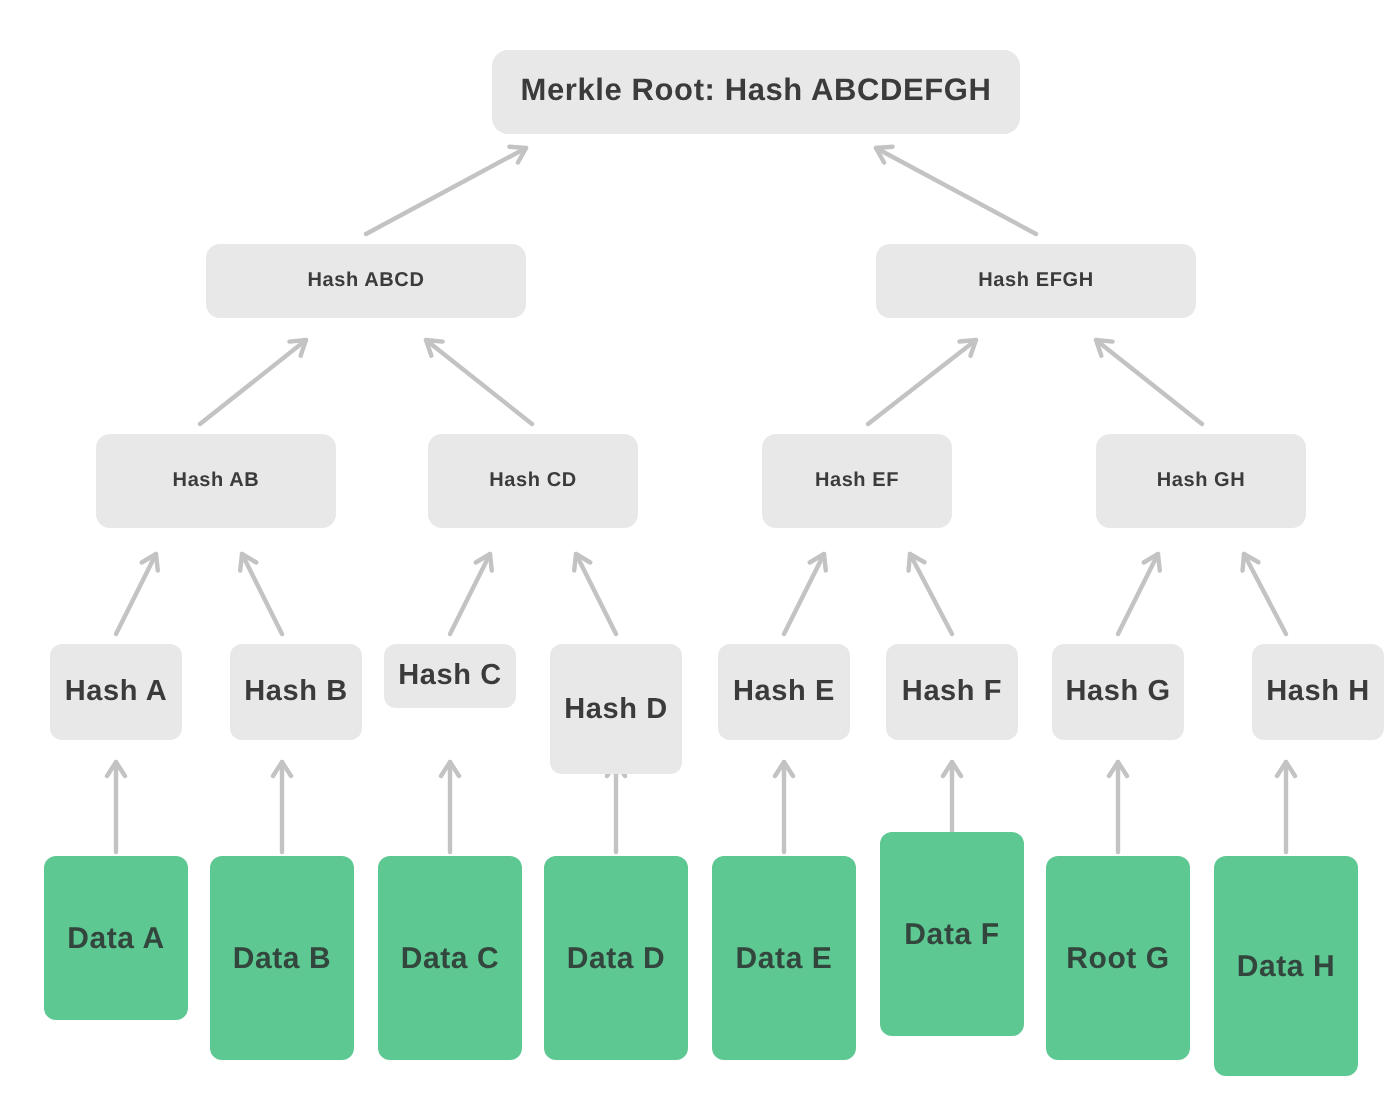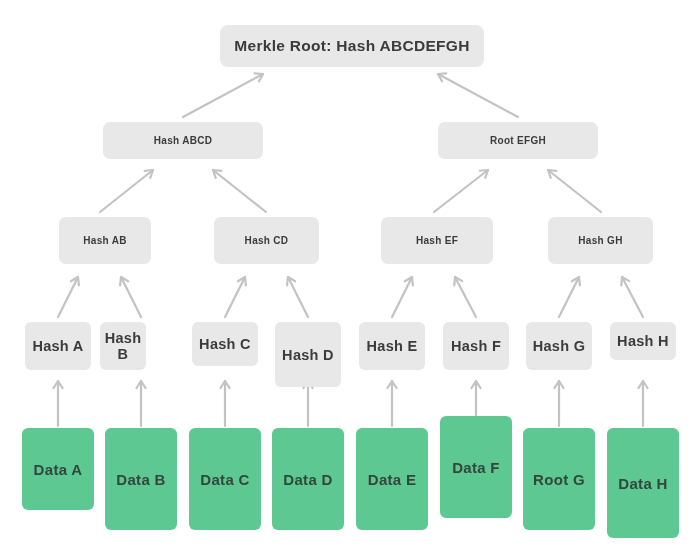--- a/index.html
+++ b/index.html
@@ -28,21 +28,21 @@
     letter-spacing:.3px;
     text-align:center;
     box-sizing:border-box;
   }
   .hash{
     background:var(--hash-box);
     color:var(--hash-text);
     border-radius:7px;
     font-size:10px;
   }
-  .root{font-size:15.5px;border-radius:8px;}
+  .root{font-size:15.5px;border-radius:8px;margin-left:26px;}
   .leafhash{font-size:14.5px;border-radius:6px;text-align:center;}
   .data{
     background:var(--data-box);
     color:var(--data-text);
     border-radius:6px;
     font-size:15px;
   }
 </style>
 </head>
 <body>
@@ -79,35 +79,35 @@
     <line class="al" marker-end="url(#ah)" x1="434" y1="212" x2="488" y2="170"></line>
     <line class="al" marker-end="url(#ah)" x1="601" y1="212" x2="548" y2="170"></line>
 
     <line class="al" marker-end="url(#ah)" x1="183" y1="117" x2="263" y2="74"></line>
     <line class="al" marker-end="url(#ah)" x1="518" y1="117" x2="438" y2="74"></line>
   </svg>
 
   <div class="box hash root" style="left:220px;top:25px;width:264px;height:42px">Merkle Root: Hash ABCDEFGH</div>
 
   <div class="box hash" style="left:103px;top:122px;width:160px;height:37px">Hash ABCD</div>
-  <div class="box hash" style="left:438px;top:122px;width:160px;height:37px">Root EFGH</div>
+  <div class="box hash" style="left:438px;top:122px;width:160px;height:37px">Hash EFGH</div>
 
-  <div class="box hash" style="left:59px;top:217px;width:92px;height:47px">Hash AB</div>
+  <div class="box hash" style="left:48px;top:217px;width:120px;height:47px">Hash AB</div>
   <div class="box hash" style="left:214px;top:217px;width:105px;height:47px">Hash CD</div>
-  <div class="box hash" style="left:381px;top:217px;width:112px;height:47px">Hash EF</div>
+  <div class="box hash" style="left:381px;top:217px;width:95px;height:47px">Hash EF</div>
   <div class="box hash" style="left:548px;top:217px;width:105px;height:47px">Hash GH</div>
 
   <div class="box hash leafhash" style="left:25px;top:322px;width:66px;height:48px">Hash A</div>
-  <div class="box hash leafhash" style="left:100px;top:322px;width:46px;height:48px">Hash B</div>
-  <div class="box hash leafhash" style="left:192px;top:322px;width:66px;height:44px">Hash C</div>
+  <div class="box hash leafhash" style="left:115px;top:322px;width:66px;height:48px">Hash B</div>
+  <div class="box hash leafhash" style="left:192px;top:322px;width:66px;height:32px">Hash C</div>
   <div class="box hash leafhash" style="left:275px;top:322px;width:66px;height:65px">Hash D</div>
   <div class="box hash leafhash" style="left:359px;top:322px;width:66px;height:48px">Hash E</div>
   <div class="box hash leafhash" style="left:443px;top:322px;width:66px;height:48px">Hash F</div>
   <div class="box hash leafhash" style="left:526px;top:322px;width:66px;height:48px">Hash G</div>
-  <div class="box hash leafhash" style="left:610px;top:322px;width:66px;height:38px">Hash H</div>
+  <div class="box hash leafhash" style="left:626px;top:322px;width:66px;height:48px">Hash H</div>
 
   <div class="box data" style="left:22px;top:428px;width:72px;height:82px">Data A</div>
   <div class="box data" style="left:105px;top:428px;width:72px;height:102px">Data B</div>
   <div class="box data" style="left:189px;top:428px;width:72px;height:102px">Data C</div>
   <div class="box data" style="left:272px;top:428px;width:72px;height:102px">Data D</div>
   <div class="box data" style="left:356px;top:428px;width:72px;height:102px">Data E</div>
   <div class="box data" style="left:440px;top:416px;width:72px;height:102px">Data F</div>
   <div class="box data" style="left:523px;top:428px;width:72px;height:102px">Root G</div>
   <div class="box data" style="left:607px;top:428px;width:72px;height:110px">Data H</div>
 

